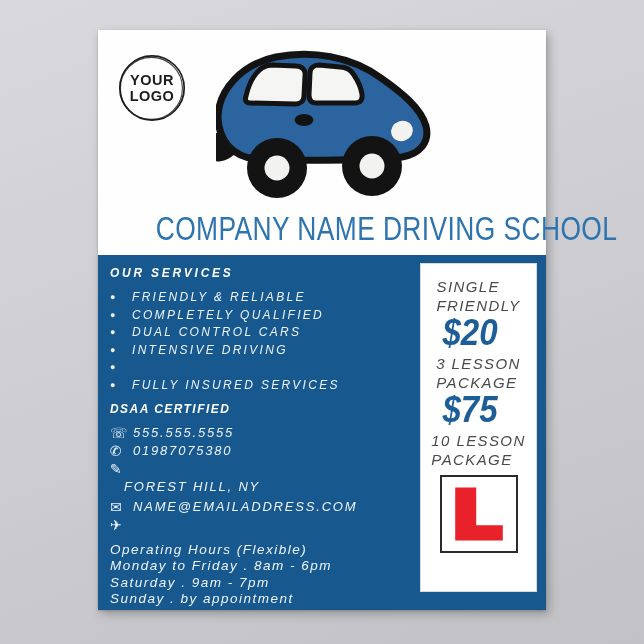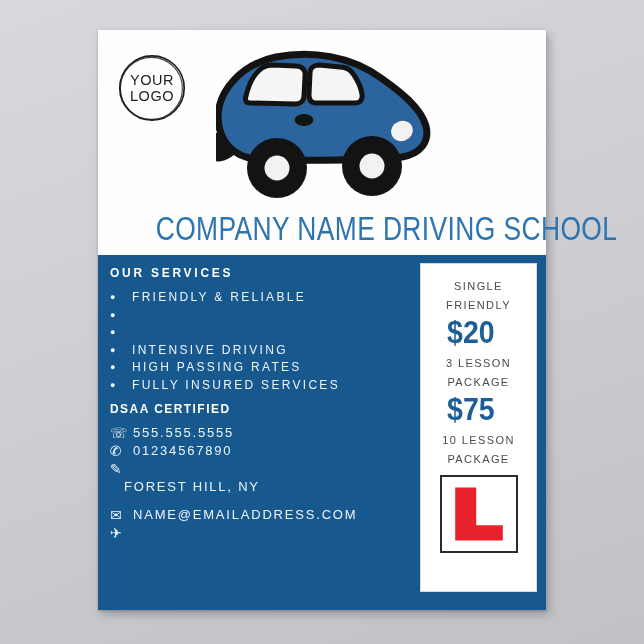--- a/index.html
+++ b/index.html
@@ -23,35 +23,35 @@
     background:#ffffff;
     box-shadow:3px 4px 9px rgba(60,60,70,0.35),0 1px 2px rgba(60,60,70,0.25);
   }
   
   .top-white{position:absolute;top:0;left:0;width:100%;height:225px;background:#fffeff;}
   .logo{position:absolute;left:19px;top:23px;width:70px;height:70px;}
   .logo svg{position:absolute;inset:0;}
   .logo-text{
     position:absolute;inset:0;display:flex;flex-direction:column;
     align-items:center;justify-content:center;
-    font-weight:normal;font-size:14.5px;letter-spacing:0.5px;color:#1d1d1d;line-height:16px;
+    font-weight:bold;font-size:14.5px;letter-spacing:0.5px;color:#1d1d1d;line-height:16px;
   }
   .car{position:absolute;left:118px;top:10px;width:218px;height:164px;}
   .poster-title{
     position:absolute;left:0;top:180px;width:100%;text-align:left;
   }
   .poster-title span{
     display:inline-block;transform:scaleX(0.80);transform-origin:center;
     font-size:33px;font-weight:400;letter-spacing:0.5px;color:var(--title-blue);
     white-space:nowrap;
   }
   
   .blue-section{
     position:absolute;top:225px;left:0;width:100%;height:355px;
-    background:var(--poster-blue);color:#eef3f8;
+    background:var(--poster-blue);color:#eef3f8;font-style:italic;
   }
   .left-col{position:absolute;left:12px;top:10px;width:305px;}
   .section-heading{
     color:#ffffff;font-weight:bold;font-size:13px;letter-spacing:3px;
     transform:scaleX(0.92);transform-origin:left;white-space:nowrap;
   }
   .services-list{list-style:none;margin-top:11px;margin-bottom:10px;}
   .services-list li{
     display:flex;align-items:center;margin-bottom:5.5px;
     font-size:12px;letter-spacing:2.3px;line-height:12px;white-space:nowrap;
@@ -59,35 +59,35 @@
   .bullet{width:22px;font-size:9px;line-height:12px;color:#f2f6fa;}
   .cert-heading{margin-bottom:9px;letter-spacing:1.6px;}
   .contact-row{
     display:flex;align-items:center;font-size:13px;letter-spacing:1.8px;
     line-height:16px;margin-bottom:2px;white-space:nowrap;
   }
   .c-icon{
     font-family:"DejaVu Sans",sans-serif;width:23px;font-size:14px;
     letter-spacing:0;flex:0 0 auto;
   }
-  .addr2{margin-left:14px;margin-bottom:12px;font-size:13px;letter-spacing:1.8px;line-height:16px;}
+  .addr2{margin-left:14px;margin-bottom:4px;font-size:13px;letter-spacing:1.8px;line-height:16px;}
   .hours{margin-top:9px;font-size:13.5px;letter-spacing:1.5px;line-height:16.5px;white-space:nowrap;}
   
   .price-card{
     position:absolute;left:322px;top:8px;width:117px;height:329px;
     background:#ffffff;border:1px solid #d8d8d8;
     display:flex;flex-direction:column;align-items:center;
     padding-top:13px;
   }
   .price-label{
-    color:var(--label-gray);font-size:11px;letter-spacing:1.4px;
-    line-height:19px;text-align:center;white-space:nowrap;
+    color:var(--label-gray);font-size:15px;letter-spacing:1.4px;
+    line-height:19px;text-align:left;white-space:nowrap;
   }
   .price-value{
-    color:var(--price-blue);font-weight:bold;font-size:31px;line-height:34px;
+    color:var(--price-blue);font-weight:bold;font-size:36px;line-height:34px;
     letter-spacing:0;margin:1px 16px 4px 0;
   }
   .price-value span{display:inline-block;transform:scaleX(0.92);}
   .l-plate{
     margin-top:6px;width:78px;height:78px;background:#ffffff;
     border:2px solid #2b2b2b;display:flex;align-items:center;justify-content:center;
   }
   .sr-only{position:absolute;width:1px;height:1px;overflow:hidden;clip:rect(0 0 0 0);}
 </style>
 </head>
@@ -151,60 +151,67 @@
 
       <div class="section-heading">OUR SERVICES</div>
 
       <ul class="services-list">
         <li>
           <span class="bullet">●</span>
           <span>FRIENDLY &amp; RELIABLE</span>
           </li>
         <li>
           <span class="bullet">●</span>
-          </li>
-        <li>
-          <span class="bullet">●</span>
+          <span>COMPLETELY QUALIFIED</span>
+          </li>
+        <li>
+          <span class="bullet">●</span>
+          <span>DUAL CONTROL CARS</span>
           </li>
         <li>
           <span class="bullet">●</span>
           <span>INTENSIVE DRIVING</span>
           </li>
         <li>
           <span class="bullet">●</span>
-          <span>HIGH PASSING RATES</span>
           </li>
         <li>
           <span class="bullet">●</span>
           <span>FULLY INSURED SERVICES</span>
           </li>
       </ul>
 
       <div class="section-heading cert-heading">DSAA CERTIFIED</div>
 
       <div class="contact-row">
         <span class="c-icon">☏</span>
         <span>555.555.5555</span>
       </div>
       <div class="contact-row">
         <span class="c-icon">✆</span>
-        <span>01234567890</span>
+        <span>01987075380</span>
       </div>
       <div class="contact-row">
         <span class="c-icon">✎</span>
       </div>
       <div class="addr2">FOREST HILL, NY</div>
       <div class="contact-row">
         <span class="c-icon">✉</span>
         <span>NAME@EMAILADDRESS.COM</span>
       </div>
       <div class="contact-row">
         <span class="c-icon">✈</span>
       </div>
 
+      <div class="hours">
+        <div>Operating Hours (Flexible)</div>
+        <div>Monday to Friday . 8am - 6pm</div>
+        <div>Saturday . 9am - 7pm</div>
+        <div>Sunday . by appointment</div>
+      </div>
     </div>
 
     <div class="price-card">
       <div class="price-label">
         <div>SINGLE</div>
         <div>FRIENDLY</div>
       </div>
       <div class="price-value"><span>$20</span></div>
 
       <div class="price-label">

